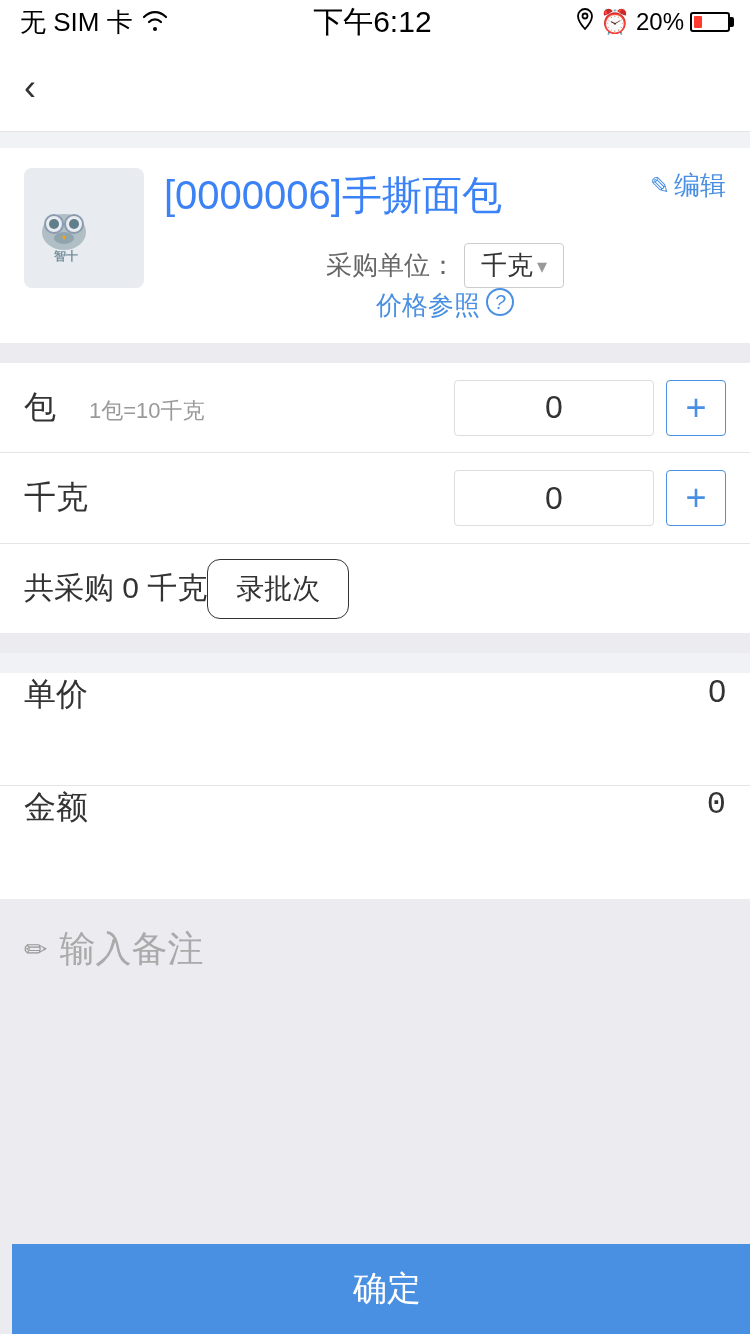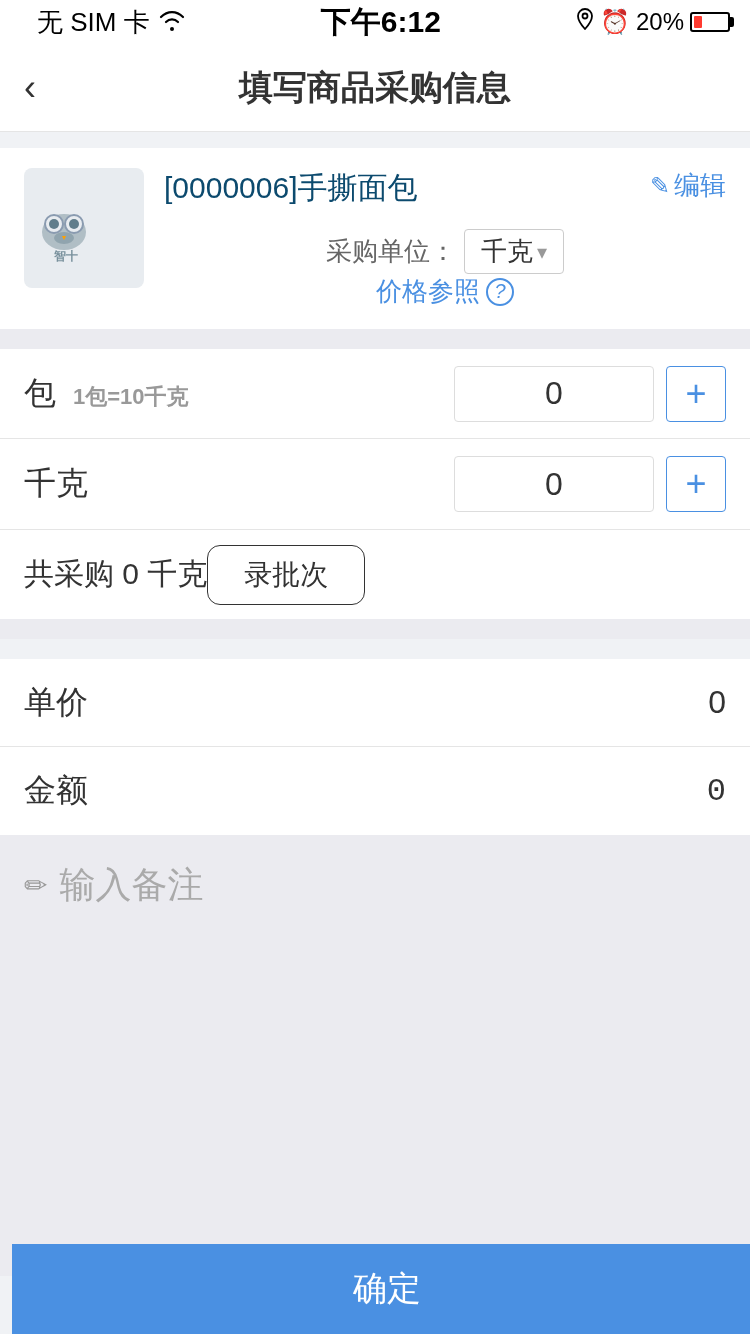--- a/index.html
+++ b/index.html
@@ -22,25 +22,24 @@
       justify-content: space-between;
       padding: 0 20px;
       font-size: 28px;
     }
     .status-left {
       display: flex;
       align-items: center;
       gap: 8px;
       font-size: 26px;
       color: #000;
-      margin-left: 17px;
     }
     .status-center {
       font-size: 30px;
-      font-weight: 700;
+      font-weight: 400;
       color: #000;
     }
     .status-right {
       display: flex;
       align-items: center;
       gap: 6px;
       font-size: 24px;
       color: #000;
     }
     .battery {
@@ -108,22 +107,22 @@
       background: #e8ecf0;
       border-radius: 8px;
       display: flex;
       align-items: center;
       flex-shrink: 0;
     }
     .product-info {
       flex: 1;
     }
     .product-name {
-      font-size: 30px;
-      color: #0c4a6e;
+      font-size: 40px;
+      color: #3b82f6;
       font-weight: 500;
       margin-bottom: 20px;
     }
     .product-meta {
       display: flex;
       align-items: center;
       justify-content: space-between;
       flex-direction: column;
     }
     .purchase-unit {
@@ -143,21 +142,20 @@
       display: flex;
       align-items: center;
       gap: 4px;
     }
     .unit-select span { color: #333; }
     .unit-select .arrow { color: #999; font-size: 20px; }
     .price-ref {
       font-size: 26px;
       color: #4a90e2;
       display: flex;
-      align-items: center;
       gap: 6px;
     }
     .price-ref .help-icon {
       width: 28px;
       height: 28px;
       border: 2px solid #4a90e2;
       border-radius: 50%;
       display: inline-flex;
       align-items: center;
       justify-content: center;
@@ -196,22 +194,21 @@
       border-bottom: 1px solid #e5e5e5;
     }
     .input-label {
       font-size: 32px;
       color: #333;
       min-width: 120px;
     }
     .input-label-sub {
       font-size: 22px;
       color: #999;
-      margin-left: 8px;
-      font-weight: bold;
+      margin-left: 24px;
     }
     .input-control {
       flex: 1;
       display: flex;
       align-items: center;
       justify-content: flex-end;
       gap: 0;
     }
     .number-input {
       border: 1px solid #ddd;
@@ -250,38 +247,37 @@
       height: 90px;
       background: #fff;
     }
     .summary-text {
       font-size: 30px;
       color: #333;
     }
     .batch-btn {
       border: 1px solid #333;
       border-radius: 13px;
-      padding: 10px 36px;
+      padding: 10px 28px;
       font-size: 28px;
       color: #333;
       background: #fff;
       cursor: pointer;
     }
 
     
     .price-section {
       background: #fff;
       margin-top: 20px;
     }
     .price-row {
       display: flex;
-      align-items: center;
       justify-content: space-between;
       padding: 0 24px;
-      height: 88px;
+      height: 113px;
       border-bottom: 1px solid #e5e5e5;
     }
     .price-row:last-child {
       border-bottom: none;
       font-family: Liberation Mono, monospace;
     }
     .price-label {
       font-size: 32px;
       color: #333;
     }
@@ -365,21 +361,20 @@
     <span>⏰</span>
     <span>20%</span>
     <span class="battery">
       <span class="battery-fill"></span>
     </span>
   </div>
 </div>
 
 <div class="nav-bar">
   <span class="nav-back">‹</span>
-  <span class="nav-title">填写商品采购信息</span>
 </div>
 
 <div class="product-card" style="position:relative;">
   <div class="product-image">
 
     <svg class="owl-logo" viewBox="0 0 80 80" fill="none" xmlns="http://www.w3.org/2000/svg">
       <rect width="80" height="80" rx="8" fill="#e8ecf0"></rect>
       <ellipse cx="40" cy="44" rx="22" ry="18" fill="#b0bec5"></ellipse>
       <circle cx="30" cy="36" r="9" fill="#e8ecf0" stroke="#8a9bb0" stroke-width="2"></circle>
       <circle cx="50" cy="36" r="9" fill="#e8ecf0" stroke="#8a9bb0" stroke-width="2"></circle>

